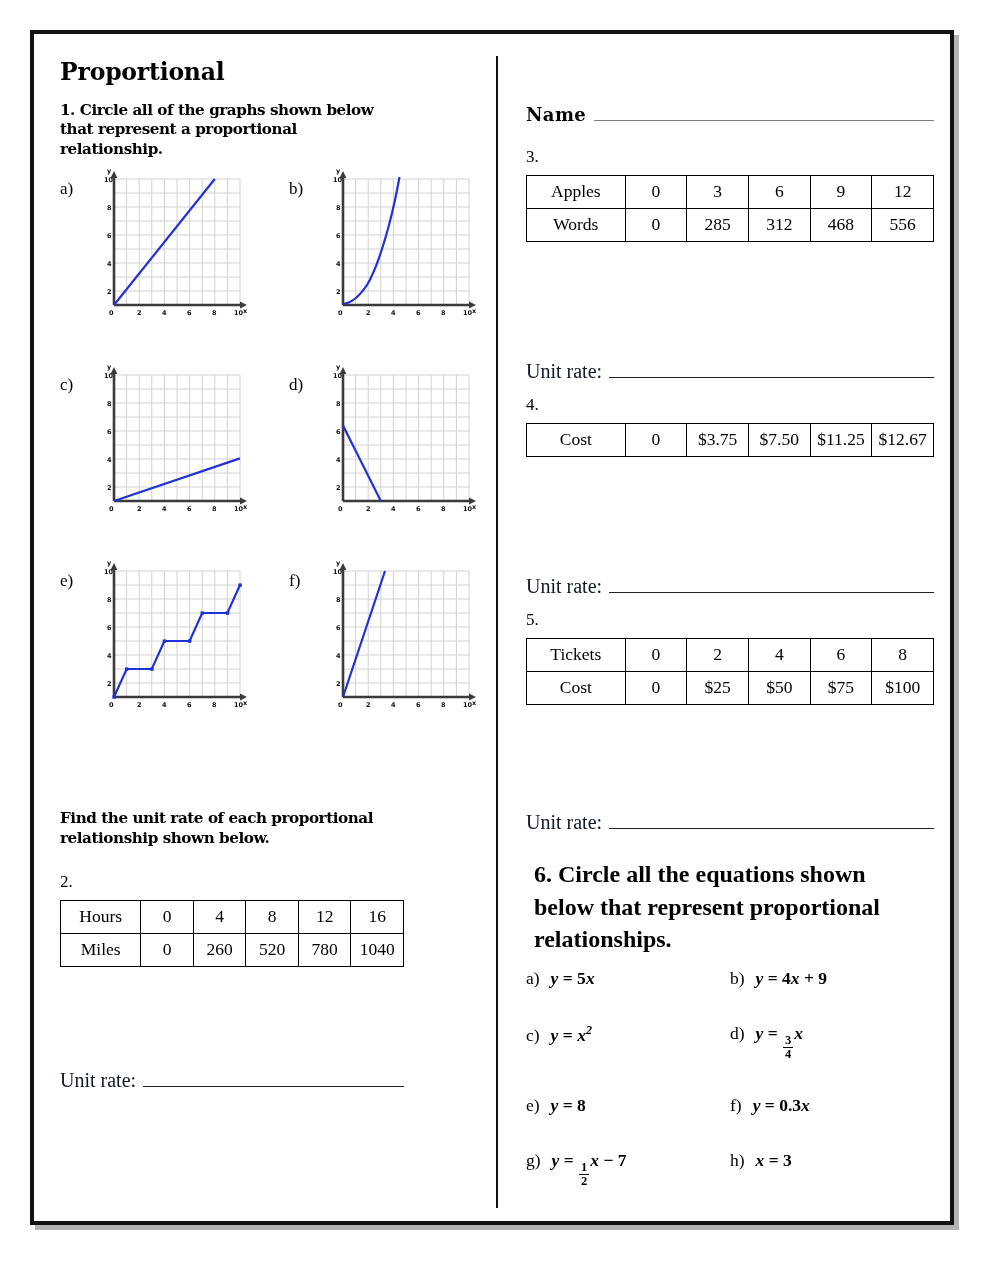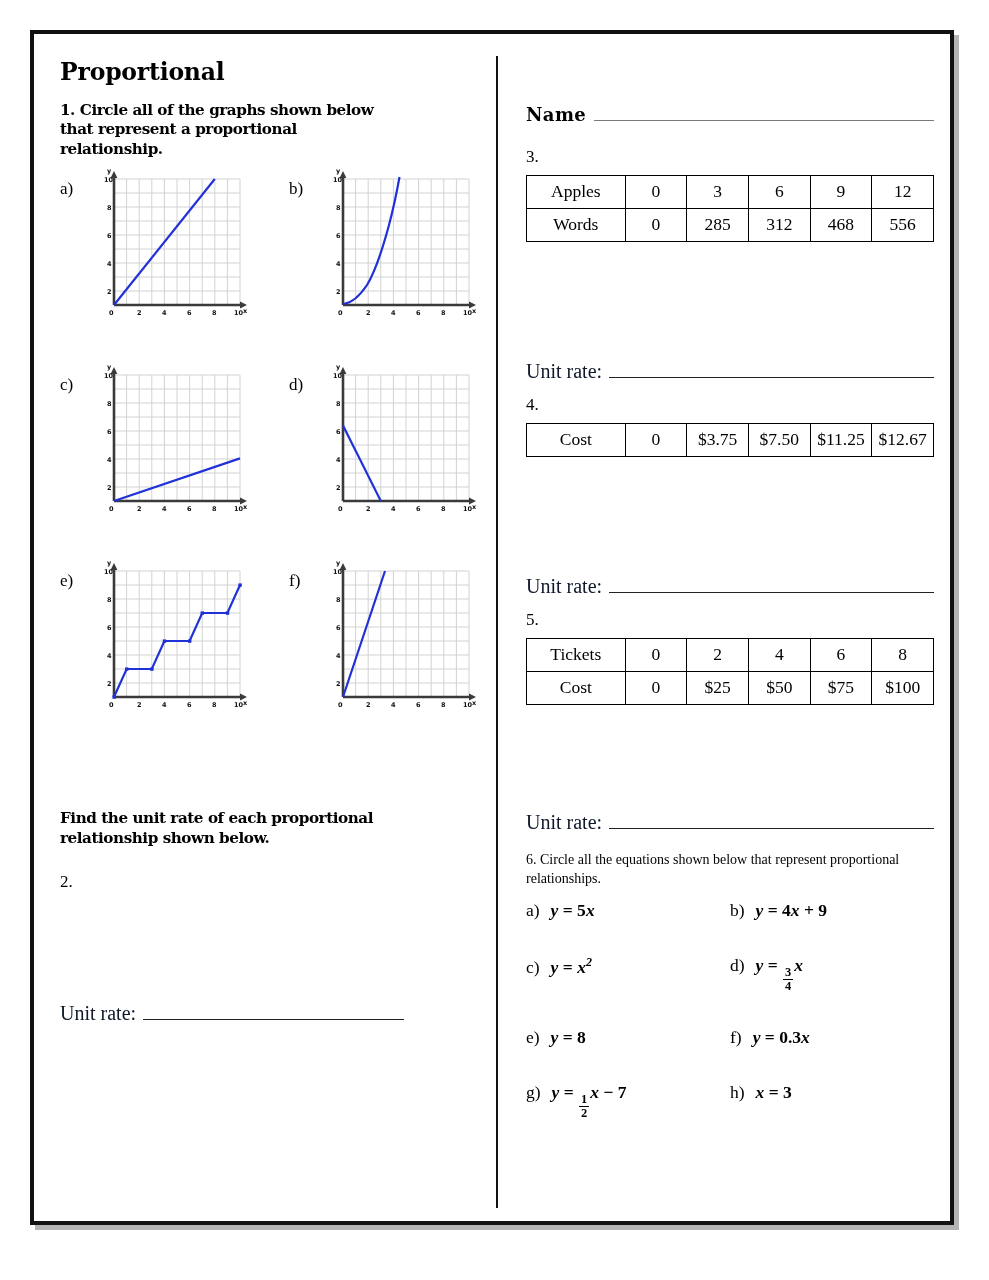--- a/index.html
+++ b/index.html
@@ -78,24 +78,25 @@
     font-size: 18px;
     letter-spacing: 0.4px;
     color: #000;
   }
   .q-num {
     font-size: 17px;
     color: #000;
     margin: 0;
   }
   .plain {
-    font-size: 14px;
+    font-size: 24px;
     line-height: 1.36;
     color: #000;
-    margin: 0;
+    margin: 8px;
+    font-weight: bold;
   }
 
   
   .name-row {
     display: flex;
     align-items: baseline;
     gap: 8px;
     margin-bottom: 22px;
     justify-content: center;
   }
@@ -520,20 +521,40 @@
       <div style="height:78px;"></div>
 
       <p class="prompt-bold">Find the unit rate of each proportional relationship shown below.</p>
 
       <div style="height:18px;"></div>
 
       <p class="q-num">2.</p>
 
       <div style="height:8px;"></div>
 
+      <table class="data t2">
+        <tbody>
+            <tr>
+          <td class="rowhead">Hours</td>
+          <td>0</td>
+          <td>4</td>
+          <td>8</td>
+          <td>12</td>
+          <td>16</td>
+        </tr>
+        <tr>
+          <td class="rowhead">Miles</td>
+          <td>0</td>
+          <td>260</td>
+          <td>520</td>
+          <td>780</td>
+          <td>1040</td>
+        </tr>
+      </tbody>
+        </table>
 
       <div style="height:102px;"></div>
 
       <div class="unitrate-row">
         <span class="unitrate-label">Unit rate:</span>
         <span class="unitrate-rule"></span>
       </div>
     </div>
 
     <div class="col" id="col-right">

